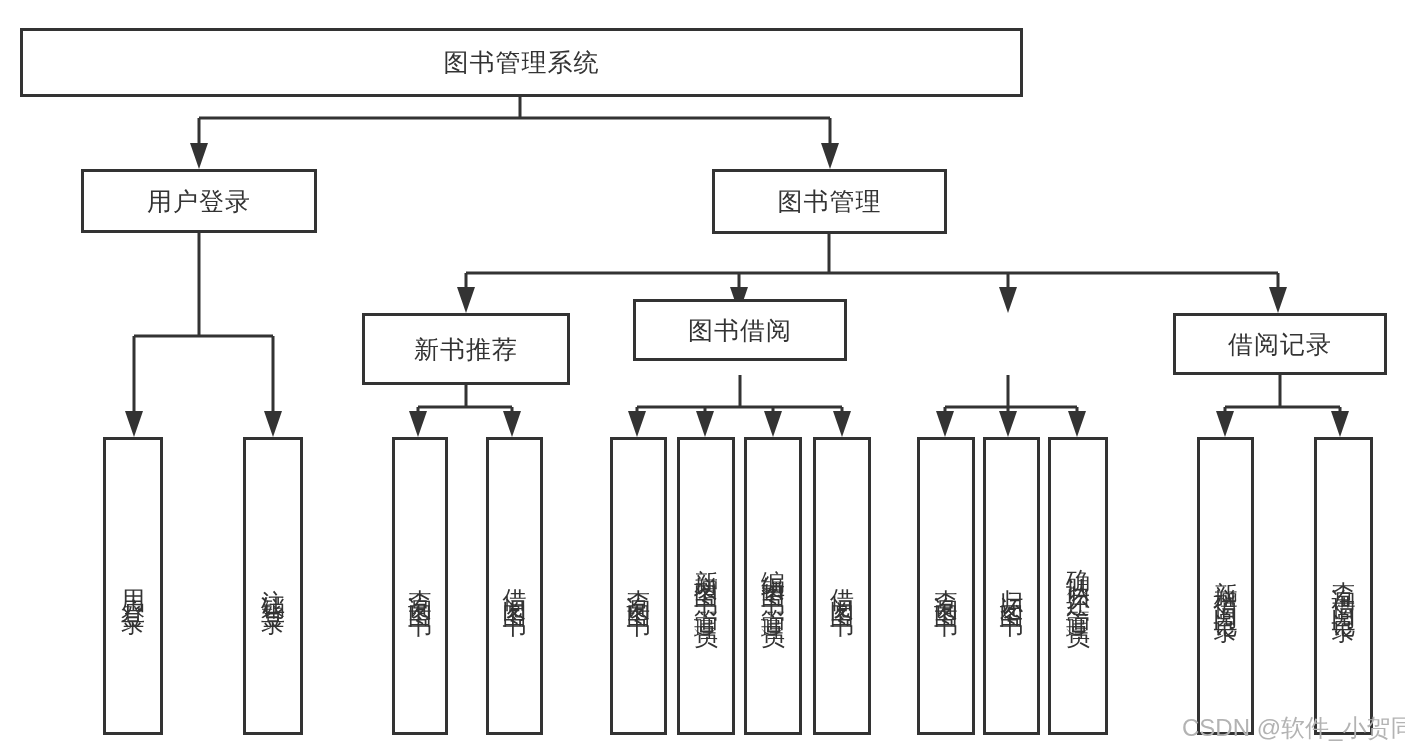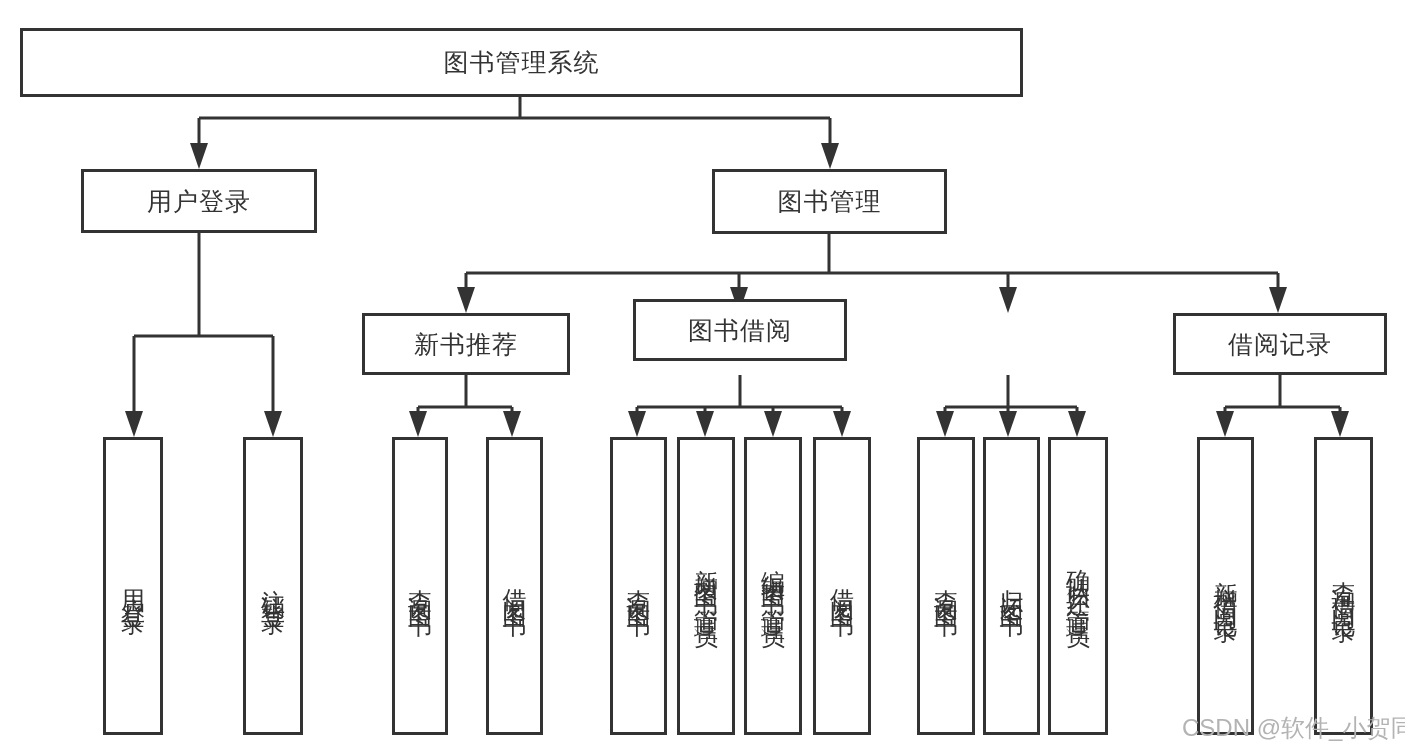--- a/index.html
+++ b/index.html
@@ -113,21 +113,21 @@
     <span>图书管理系统</span>
   </div>
 
   <div class="node" style="left:81px; top:169px; width:236px; height:64px;">
     <span>用户登录</span>
   </div>
   <div class="node" style="left:712px; top:169px; width:235px; height:65px;">
     <span>图书管理</span>
   </div>
 
-  <div class="node" style="left:362px; top:313px; width:208px; height:62px;">
+  <div class="node" style="left:362px; top:313px; width:208px; height:72px;">
     <span>新书推荐</span>
   </div>
   <div class="node" style="left:633px; top:299px; width:214px; height:62px;">
     <span>图书借阅</span>
   </div>
   <div class="node" style="left:1173px; top:313px; width:214px; height:62px;">
     <span>借阅记录</span>
   </div>
 
   <div class="node vert" style="left:103px; top:437px; width:60px; height:298px;">

